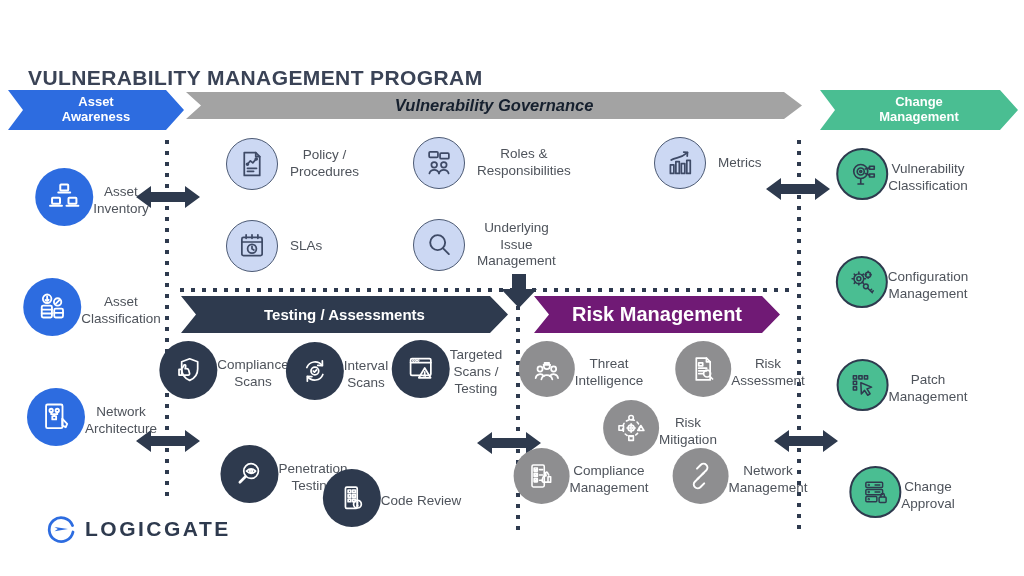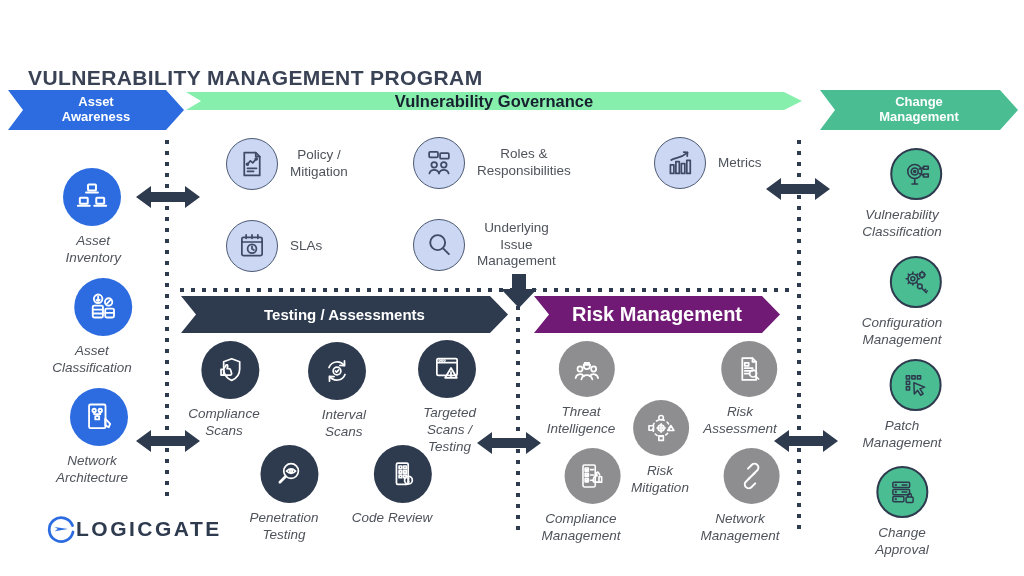--- a/index.html
+++ b/index.html
@@ -6,53 +6,53 @@
   .stage{position:relative;width:1024px;height:576px;background:#ffffff;overflow:hidden;
          font-family:"Liberation Sans",sans-serif;}
   .title{position:absolute;left:28px;top:26px;font-size:21px;font-weight:700;
          color:#3a4356;letter-spacing:.4px;white-space:nowrap;margin-top:40px;}
 
   
   .banner{position:absolute;display:flex;align-items:center;justify-content:center;
           font-weight:700;text-align:center;white-space:pre-line;line-height:1.15;}
   .chev{clip-path:polygon(0 0,calc(100% - 18px) 0,100% 50%,calc(100% - 18px) 100%,0 100%,15px 50%);}
   .banner-asset{left:8px;top:90px;width:176px;height:40px;background:#2d6ce0;color:#fff;font-size:13px;}
-  .banner-gov{left:186px;top:92px;width:616px;height:18px;background:#86efac;color:#16202e;font-size:16.5px;}
+  .banner-gov{left:186px;top:92px;width:616px;height:27px;background:#a3a3a3;color:#16202e;font-size:16.5px;font-style:italic;}
   .banner-change{left:820px;top:90px;width:198px;height:40px;background:#4abe92;color:#fff;font-size:13px;}
   .banner-testing{left:181px;top:296px;width:327px;height:37px;background:#2e3a4e;color:#fff;font-size:15px;}
   .banner-risk{left:534px;top:296px;width:246px;height:37px;background:#701a75;color:#fff;font-size:20px;}
 
   
   .vdots{position:absolute;width:4px;
          background-image:repeating-linear-gradient(to bottom,#2e3a4e 0 4px,transparent 4px 11px);}
   .hdots{position:absolute;height:4px;
          background-image:repeating-linear-gradient(to right,#2e3a4e 0 4px,transparent 4px 11px);}
   .vdots-left{left:165px;top:140px;height:362px;}
   .vdots-right{left:797px;top:140px;height:396px;}
   .vdots-center{left:516px;top:306px;height:226px;}
   .hdots-gov{left:180px;top:288px;width:616px;}
 
   
   .conn{position:absolute;}
 
   
-  .node{position:absolute;display:flex;flex-direction:column;align-items:flex-end;transform:translateX(-50%);font-style:italic;}
+  .node{position:absolute;display:flex;flex-direction:row;align-items:center;transform:translateX(-50%);}
   .side-node{position:absolute;display:flex;align-items:center;gap:12px;}
   .circle{border-radius:50%;display:flex;align-items:center;justify-content:center;flex:none;box-sizing:border-box;}
   .label{margin-top:7px;text-align:center;font-size:13.5px;color:#4e535b;line-height:1.25;white-space:pre-line;}
   .side-node .label{margin-top:0;}
   .blue  .circle{width:58px;height:58px;background:#2d6ce0;color:#ffffff;}
   .lblue .circle{width:52px;height:52px;background:#ccd8f3;border:1.6px solid #4c5a74;color:#3e4a66;}
   .dark  .circle{width:58px;height:58px;background:#2e3a4e;color:#ffffff;}
   .grayc .circle{width:56px;height:56px;background:#8e8e90;color:#ffffff;}
   .green .circle{width:52px;height:52px;background:#4abe92;border:2px solid #2e3a4e;color:#2e3a4e;}
   .circle svg{display:block;}
 
   
-  .logo{position:absolute;left:46px;top:514px;display:flex;align-items:center;}
+  .logo{position:absolute;left:46px;top:514px;display:flex;align-items:center;gap:9px;}
   .logo-text{font-size:21px;font-weight:700;letter-spacing:2.5px;color:#2e3a4e;}
 </style>
 </head>
 <body>
 
 <div class="stage">
 
   <div class="title">VULNERABILITY MANAGEMENT PROGRAM</div>
 
   <div class="banner chev banner-asset">Asset
@@ -145,21 +145,21 @@
             <path d="M6.2 3.4h8.6l3 3v14.2H6.2z"></path>
             <path d="M14.8 3.4v3h3"></path>
             <path d="M8.6 12.2l2.2-2.6 1.8 1.6 2.6-3"></path>
             <circle cx="8.6" cy="12.2" r=".7"></circle>
             <circle cx="15.2" cy="8.2" r=".7"></circle>
             <path d="M8.6 15.2h6.8M8.6 17.5h4.6"></path>
           </g>
         </svg>
       </div>
     <div class="label">Policy /
-Mitigation</div>
+Procedures</div>
   </div>
   <div class="side-node lblue" style="left:413px;top:137px">
     <div class="circle">
         <svg width="32" height="32" viewBox="0 0 24 24">
           <g fill="none" stroke="currentColor" stroke-width="1.3" stroke-linecap="round" stroke-linejoin="round">
             <rect x="4.6" y="3.6" width="6.6" height="4.2" rx=".8"></rect>
             <rect x="12.8" y="4.6" width="6.6" height="4.2" rx=".8"></rect>
             <circle cx="8.4" cy="13.4" r="2.1"></circle>
             <path d="M4.8 19.8a3.8 3.8 0 0 1 7.2 0"></path>
             <circle cx="15.6" cy="13.4" r="2.1"></circle>
@@ -267,21 +267,21 @@
             <circle cx="13.2" cy="9.8" r="5.5"></circle>
             <path d="M9.8 9.8q3.4-3.3 6.8 0q-3.4 3.3-6.8 0z"></path>
             <circle cx="13.2" cy="9.8" r="1"></circle>
             <path d="M9.1 13.9l-4.3 4.3" stroke-width="2"></path>
           </g>
         </svg>
       </div>
     <div class="label">Penetration
 Testing</div>
   </div>
-  <div class="node dark" style="left:392px;top:445px">
+  <div class="node dark" style="left:392px;top:469px">
     <div class="circle">
         <svg width="32" height="32" viewBox="0 0 24 24">
           <g fill="none" stroke="currentColor" stroke-width="1.3" stroke-linecap="round" stroke-linejoin="round">
             <rect x="7.2" y="3.8" width="8.8" height="16" rx="1"></rect>
             <rect x="9.2" y="6" width="2" height="2"></rect>
             <rect x="12.6" y="6" width="2" height="2"></rect>
             <rect x="9.2" y="9.4" width="2" height="2"></rect>
             <rect x="12.6" y="9.4" width="2" height="2"></rect>
             <rect x="9.2" y="12.8" width="2" height="2"></rect>
             <rect x="12.6" y="12.8" width="2" height="2"></rect>

